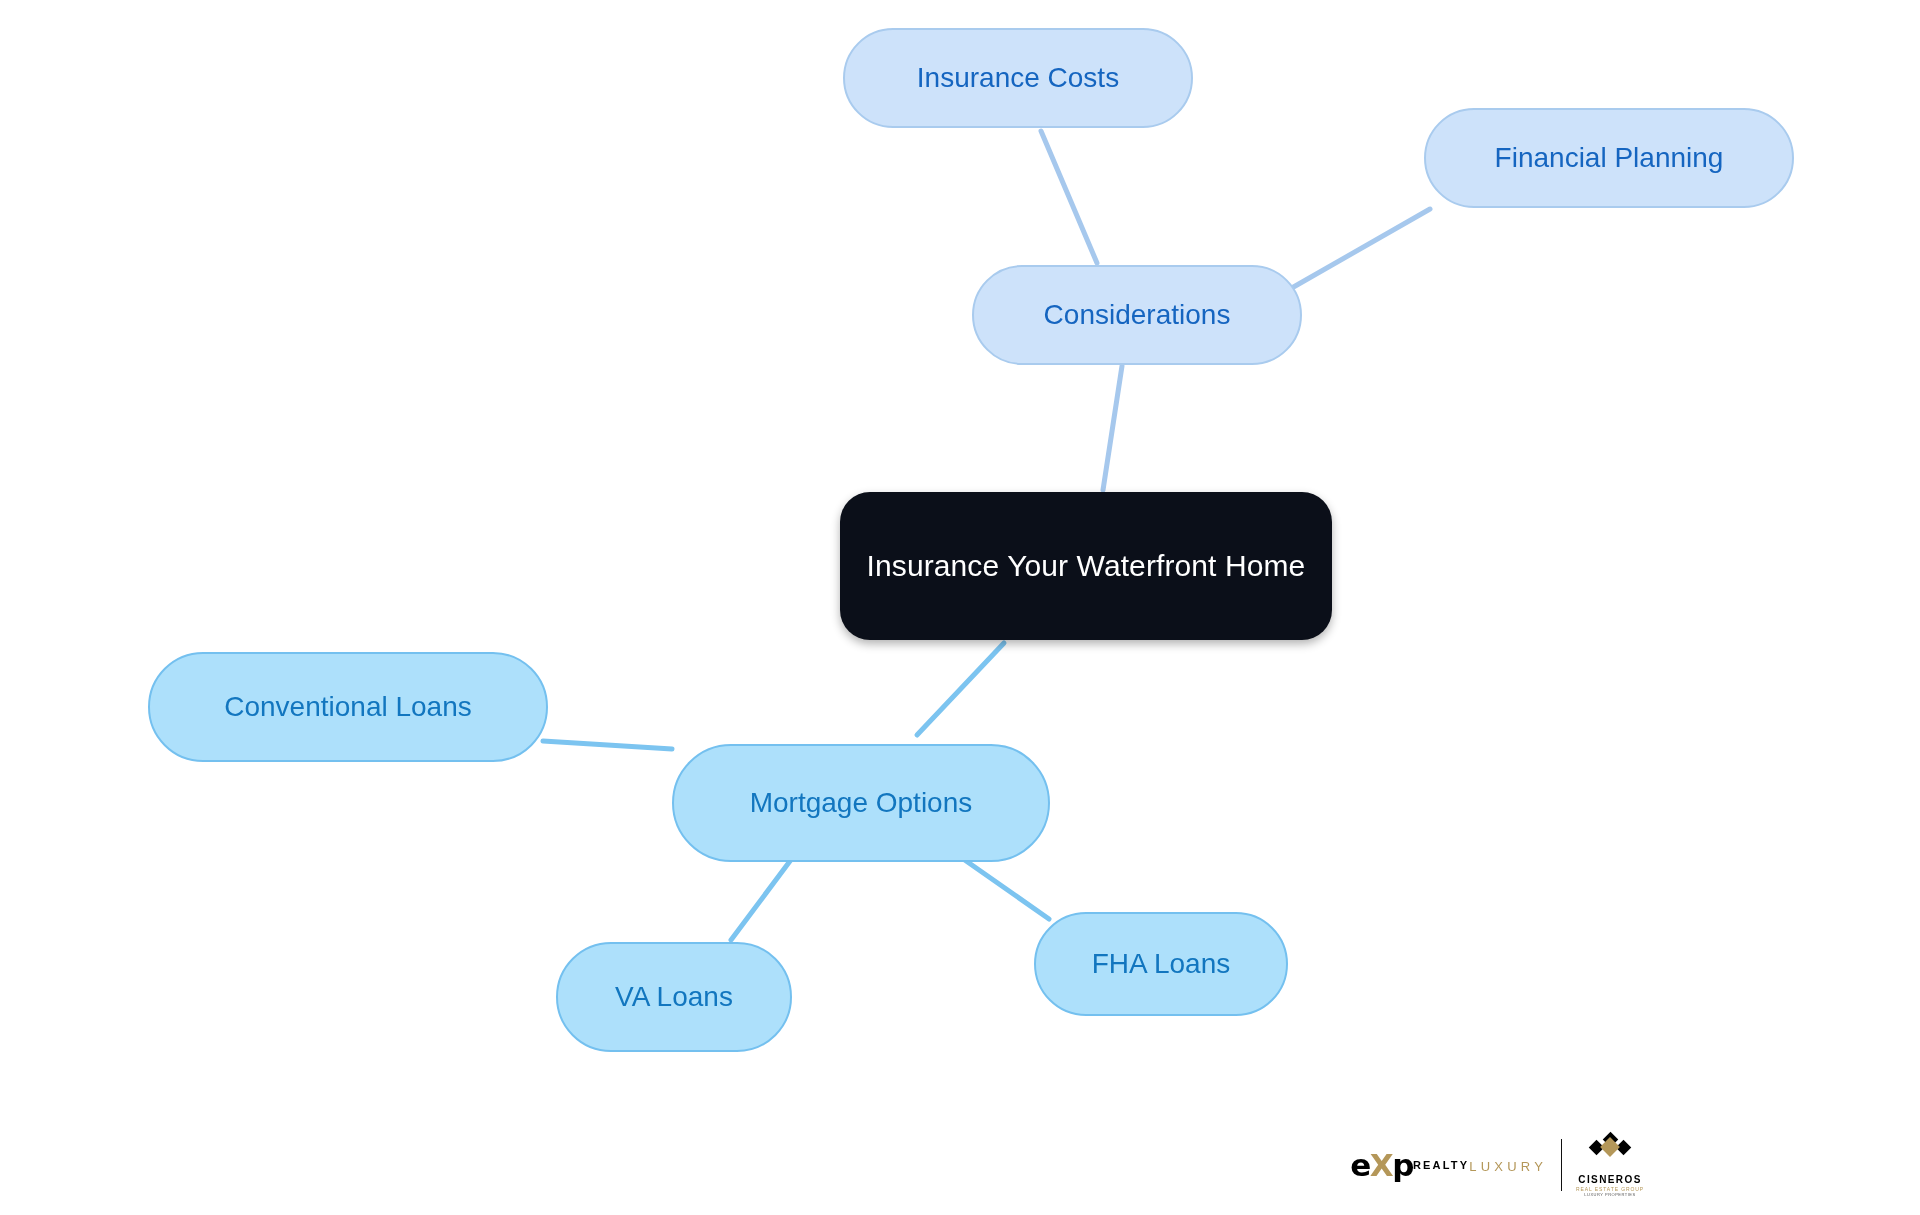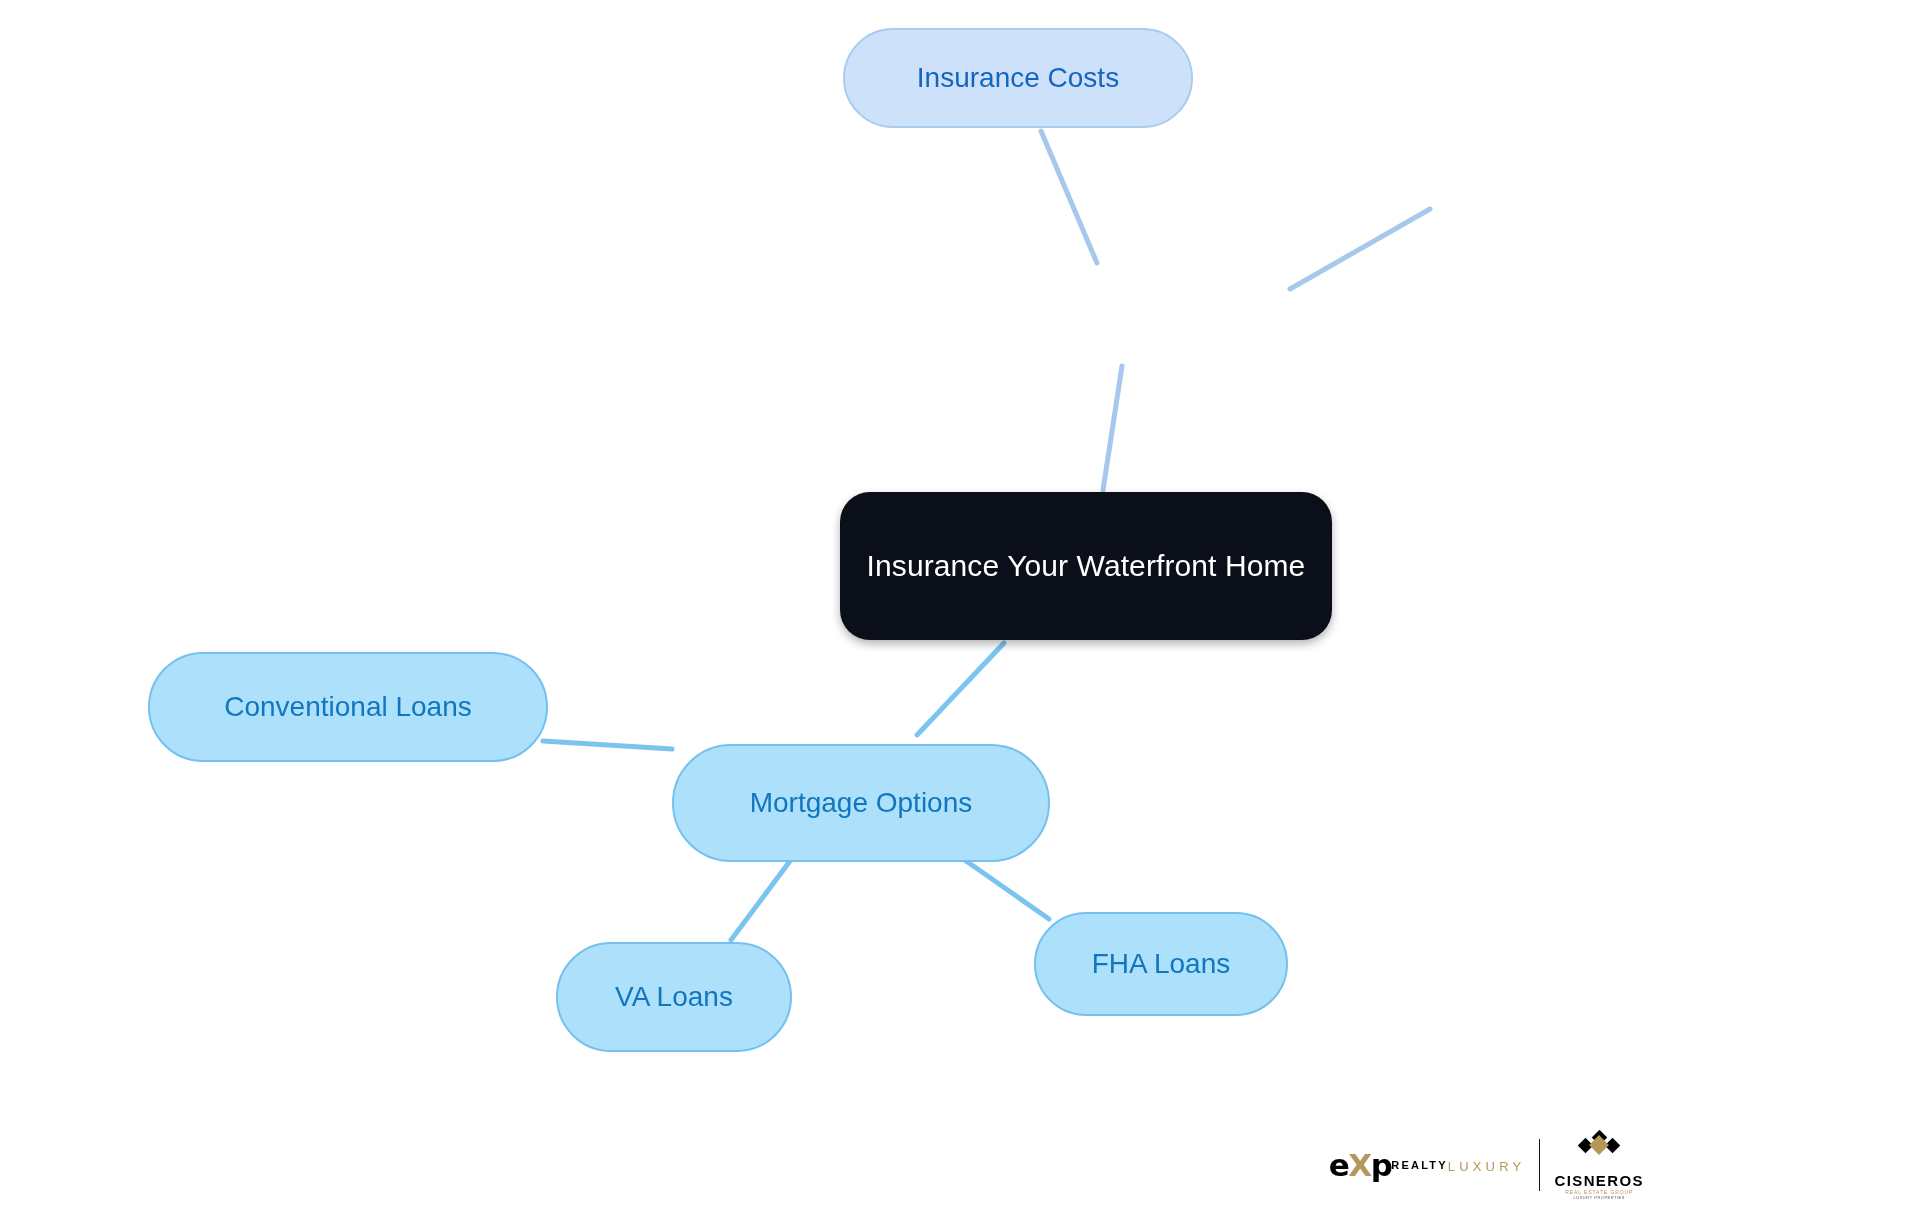--- a/index.html
+++ b/index.html
@@ -141,21 +141,21 @@
     width: 11px;
     height: 11px;
     background: #000000;
     transform: rotate(45deg);
   }
   .dia.top   { left: 16.5px; top: -1px; }
   .dia.left  { left: 3px;    top: 7px; }
   .dia.right { left: 30px;   top: 7px; }
   .dia.mid   { left: 15px;   top: 5px; width: 14px; height: 14px; background: #b49759; }
   .cis-name {
-    font-size: 15px;
+    font-size: 10px;
     letter-spacing: 1.4px;
     color: #000000;
     font-weight: bold;
     margin-top: 18px;
   }
   .cis-sub1 {
     font-size: 5px;
     letter-spacing: 0.9px;
     color: #b49759;
     margin-top: 2px;
@@ -180,21 +180,27 @@
     <line x1="1004" y1="643" x2="917" y2="735" stroke="#7cc4f0" stroke-width="5" stroke-linecap="round"></line>
     <line x1="672" y1="749" x2="543" y2="741" stroke="#7cc4f0" stroke-width="5" stroke-linecap="round"></line>
     <line x1="799" y1="849" x2="731" y2="940" stroke="#7cc4f0" stroke-width="5" stroke-linecap="round"></line>
     <line x1="949" y1="849" x2="1049" y2="919" stroke="#7cc4f0" stroke-width="5" stroke-linecap="round"></line>
   </svg>
 
   <div class="node node-a" style="left:843px; top:28px; width:350px; height:100px;">
     <span>Insurance Costs</span>
   </div>
 
-
+  <div class="node node-a" style="left:1424px; top:108px; width:370px; height:100px;">
+    <span>Financial Planning</span>
+  </div>
+
+  <div class="node node-a" style="left:972px; top:265px; width:330px; height:100px;">
+    <span>Considerations</span>
+  </div>
 
   <div class="node node-root" style="left:840px; top:492px; width:492px; height:148px;">
     <span>Insurance Your Waterfront Home</span>
   </div>
 
   <div class="node node-b" style="left:148px; top:652px; width:400px; height:110px;">
     <span>Conventional Loans</span>
   </div>
 
   <div class="node node-b" style="left:672px; top:732px; width:378px; height:118px;margin-top:12px;">

